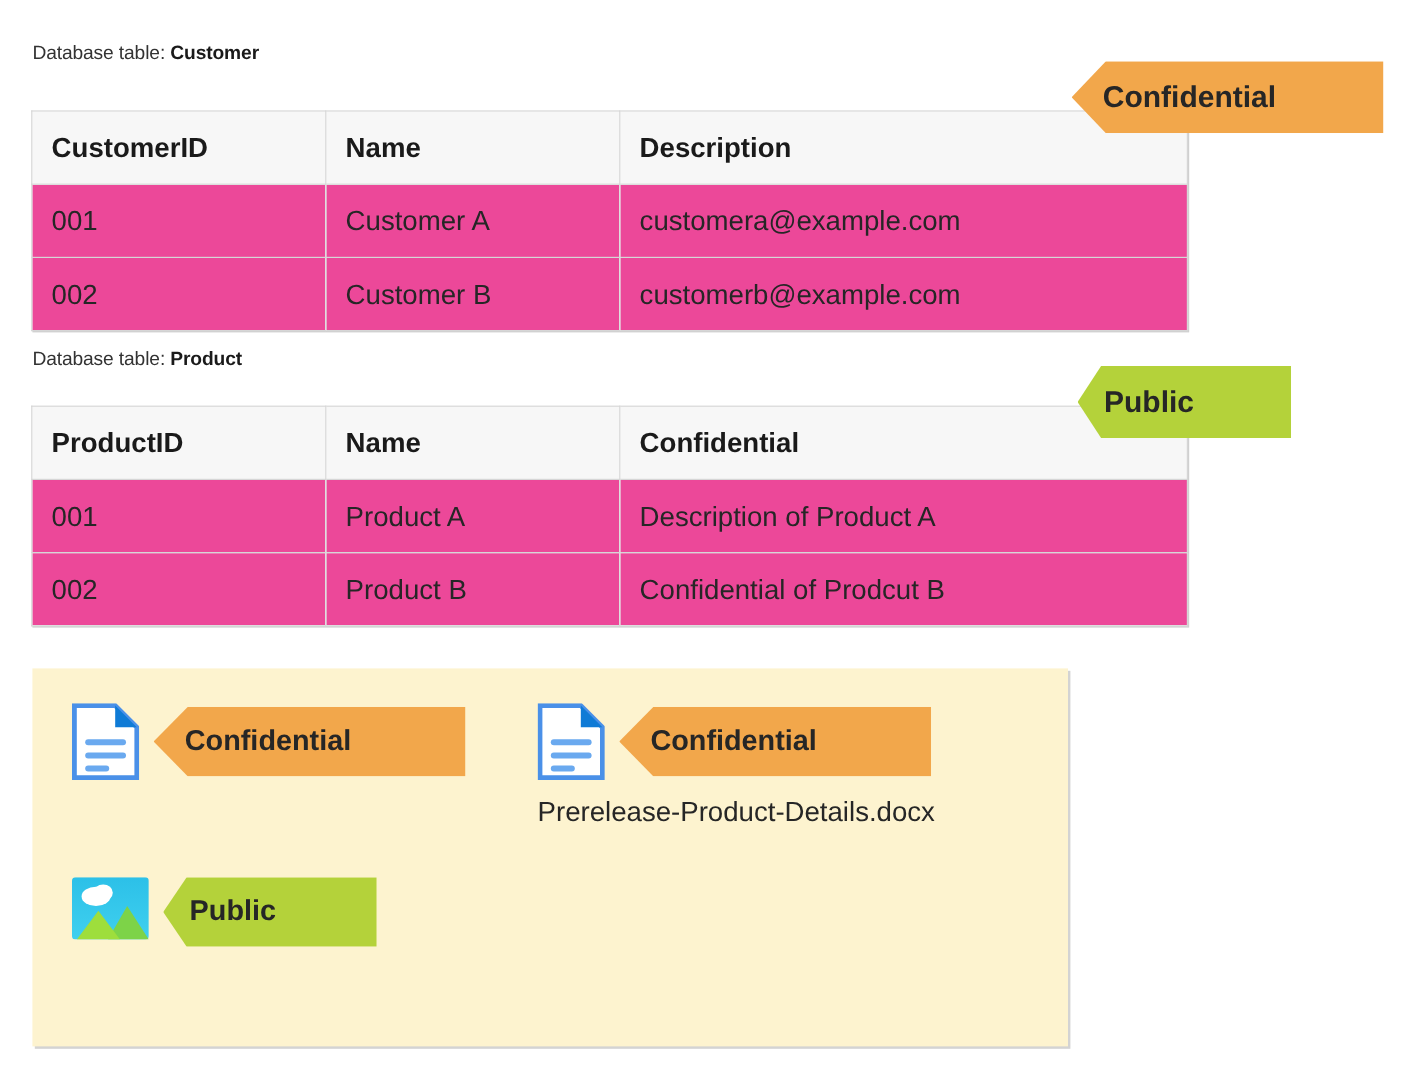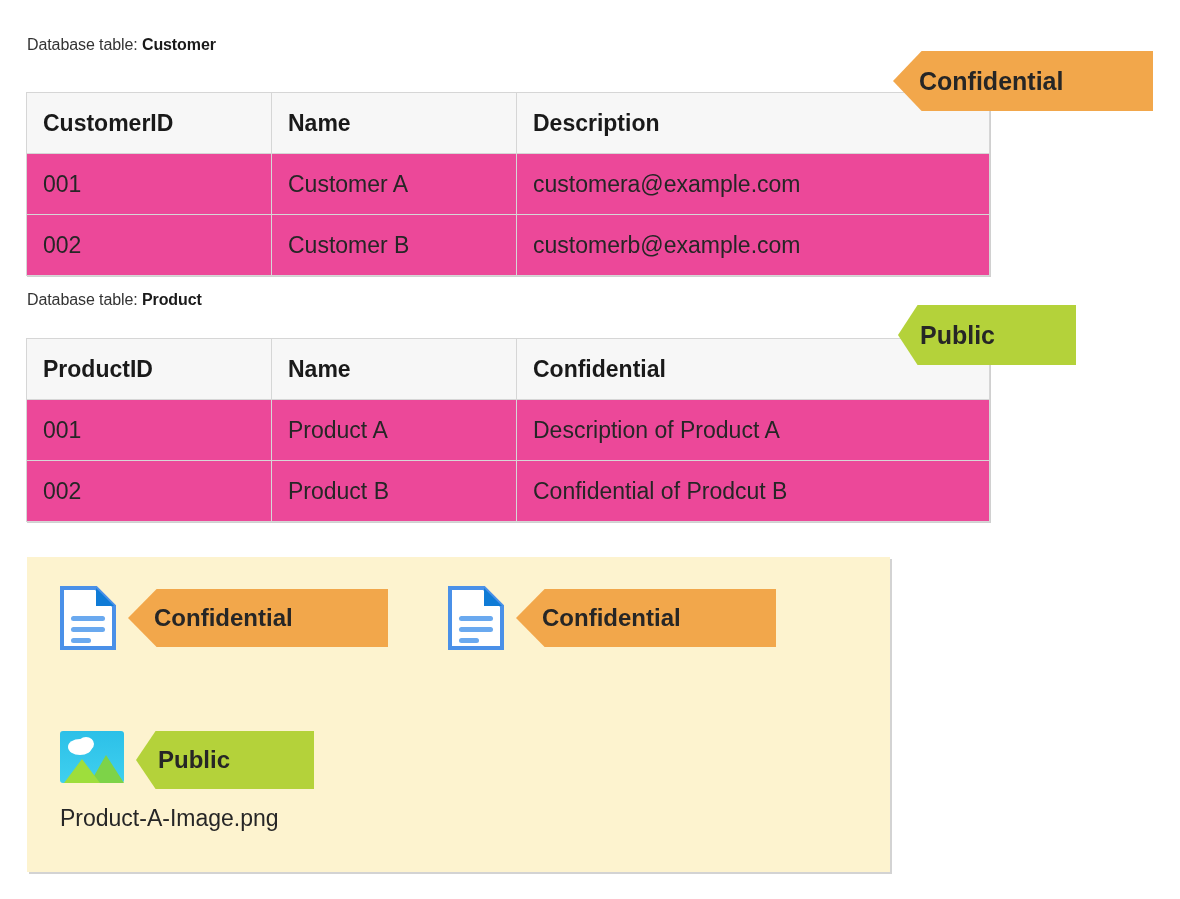--- a/index.html
+++ b/index.html
@@ -165,33 +165,33 @@
   <svg class="doc-icon abs" style="left:0px; top:0px;" width="56" height="64" viewBox="0 0 56 64">
     <path d="M2 2 H36 L54 20 V62 H2 Z" fill="#ffffff" stroke="#4a90e8" stroke-width="4"></path>
     <path d="M36 2 L54 20 H36 Z" fill="#0f7bd6"></path>
     <rect x="11" y="30" width="34" height="5" rx="2.5" fill="#6aa9ef"></rect>
     <rect x="11" y="41" width="34" height="5" rx="2.5" fill="#6aa9ef"></rect>
     <rect x="11" y="52" width="20" height="5" rx="2.5" fill="#6aa9ef"></rect>
   </svg>
   <div class="banner orange abs" style="left:68px; top:3px; width:260px; height:58px; font-size:24px; padding-left:26px;">
     <span>Confidential</span>
   </div>
+  <div class="file-label abs" style="left:0px; top:77px;">Prerelease-Product-Details.docx</div>
 </div>
 
 <div class="abs" style="left:60px; top:731px; width:360px; height:110px;">
   <svg class="img-icon abs" style="left:0px; top:0px;" width="64" height="52" viewBox="0 0 64 52">
     <defs>
       <linearGradient id="skyGrad" x1="0" y1="0" x2="0" y2="1">
         <stop offset="0%" stop-color="#2cc0e8"></stop>
         <stop offset="100%" stop-color="#3fd0ef"></stop>
       </linearGradient>
     </defs>
     <rect x="0" y="0" width="64" height="52" rx="3" fill="url(#skyGrad)"></rect>
     <path d="M30 52 L46 24 L64 52 Z" fill="#7dd348"></path>
     <path d="M4 52 L22 28 L40 52 Z" fill="#9ede3c"></path>
     <ellipse cx="20" cy="16" rx="12" ry="8" fill="#ffffff"></ellipse>
     <ellipse cx="26" cy="13" rx="8" ry="7" fill="#ffffff"></ellipse>
   </svg>
   <div class="banner green abs" style="left:76px; top:0px; width:178px; height:58px; font-size:24px; padding-left:22px;">
     <span>Public</span>
   </div>
-  <div class="file-label abs" style="left:0px; top:74px;">Product-A-Image.png</div>
 </div>
 
 </body></html>

